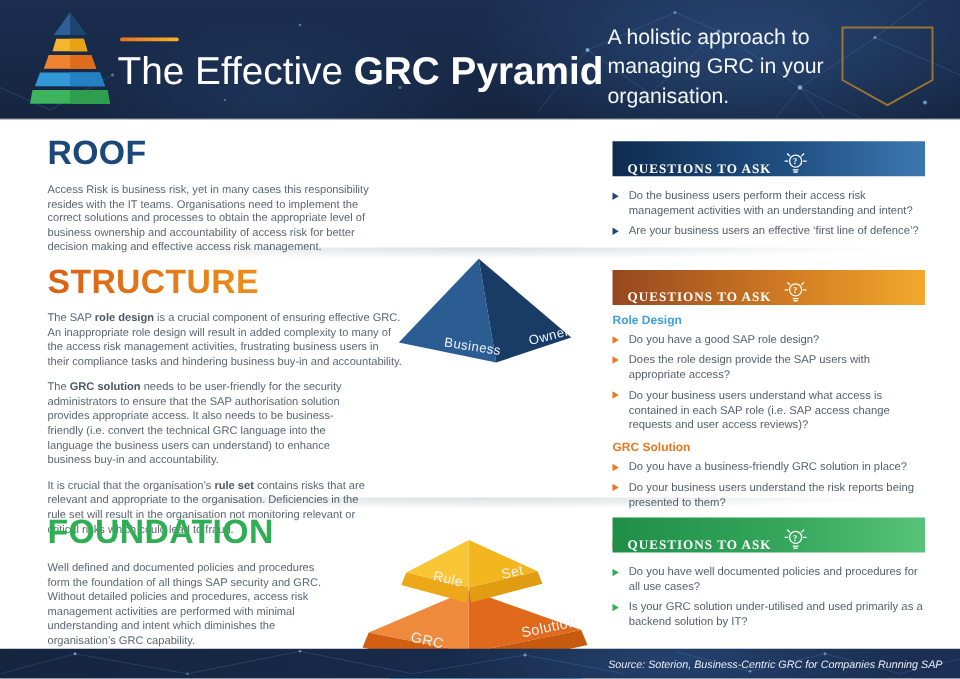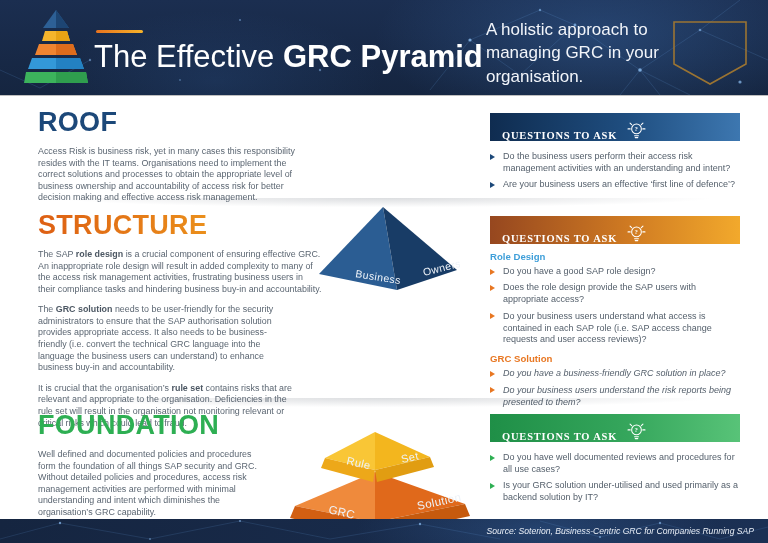--- a/index.html
+++ b/index.html
@@ -210,21 +210,21 @@
       </div>
 
       <div class="grp grp-blue">Role Design</div>
       <ul class="qlist arrows-orange" style="margin-top:0;">
         <li><span class="arr"></span><span>Do you have a good SAP role design?</span></li>
         <li><span class="arr"></span><span>Does the role design provide the SAP users with appropriate access?</span></li>
         <li><span class="arr"></span><span>Do your business users understand what access is contained in each SAP role (i.e. SAP access change requests and user access reviews)?</span></li>
       </ul>
 
       <div class="grp grp-orange">GRC Solution</div>
-      <ul class="qlist arrows-orange" style="margin-top:0;font-style:italic;">
+      <ul class="qlist arrows-orange" style="margin-top:0;">
         <li><span class="arr"></span><span>Do you have a business-friendly GRC solution in place?</span></li>
         <li><span class="arr"></span><span>Do your business users understand the risk reports being presented to them?</span></li>
       </ul>
 
       <div class="grp grp-amber">Rule Set</div>
       <ul class="qlist arrows-orange" style="margin-top:0;">
         <li><span class="arr"></span><span>Is your organisation still using an ‘out-the-box’ rule set?</span></li>
       </ul>
     </div>
   </div>
@@ -245,21 +245,21 @@
               <line x1="20.8" y1="11" x2="23.5" y2="11"></line>
             <line x1="5" y1="3.8" x2="7" y2="5.8"></line>
               <line x1="21" y1="3.8" x2="19" y2="5.8"></line>
             <line x1="10.6" y1="19.6" x2="15.4" y2="19.6"></line>
               <line x1="11.4" y1="21.8" x2="14.6" y2="21.8"></line>
           </g>
           <text x="13" y="14.2" font-size="8.5" fill="#fff" text-anchor="middle" font-weight="bold">?</text>
         </svg>
       </div>
       <ul class="qlist arrows-green">
-        <li><span class="arr"></span><span>Do you have well documented reviews and procedures for all use cases?</span></li>
+        <li><span class="arr"></span><span>Do you have well documented policies and procedures for all use cases?</span></li>
         <li><span class="arr"></span><span>Is your GRC solution under-utilised and used primarily as a backend solution by IT?</span></li>
       </ul>
     </div>
   </div>
 
   <div class="footer">
     <svg class="net" width="768" height="24">
       <g stroke="#6aa6e8" stroke-width="0.5" fill="none" opacity="0.3">
         <path d="M0 20 L60 4 L150 20 L240 2 L330 20 L420 5 L500 20"></path>
         <path d="M540 2 L600 18 L660 4 L720 20 L768 8"></path>

